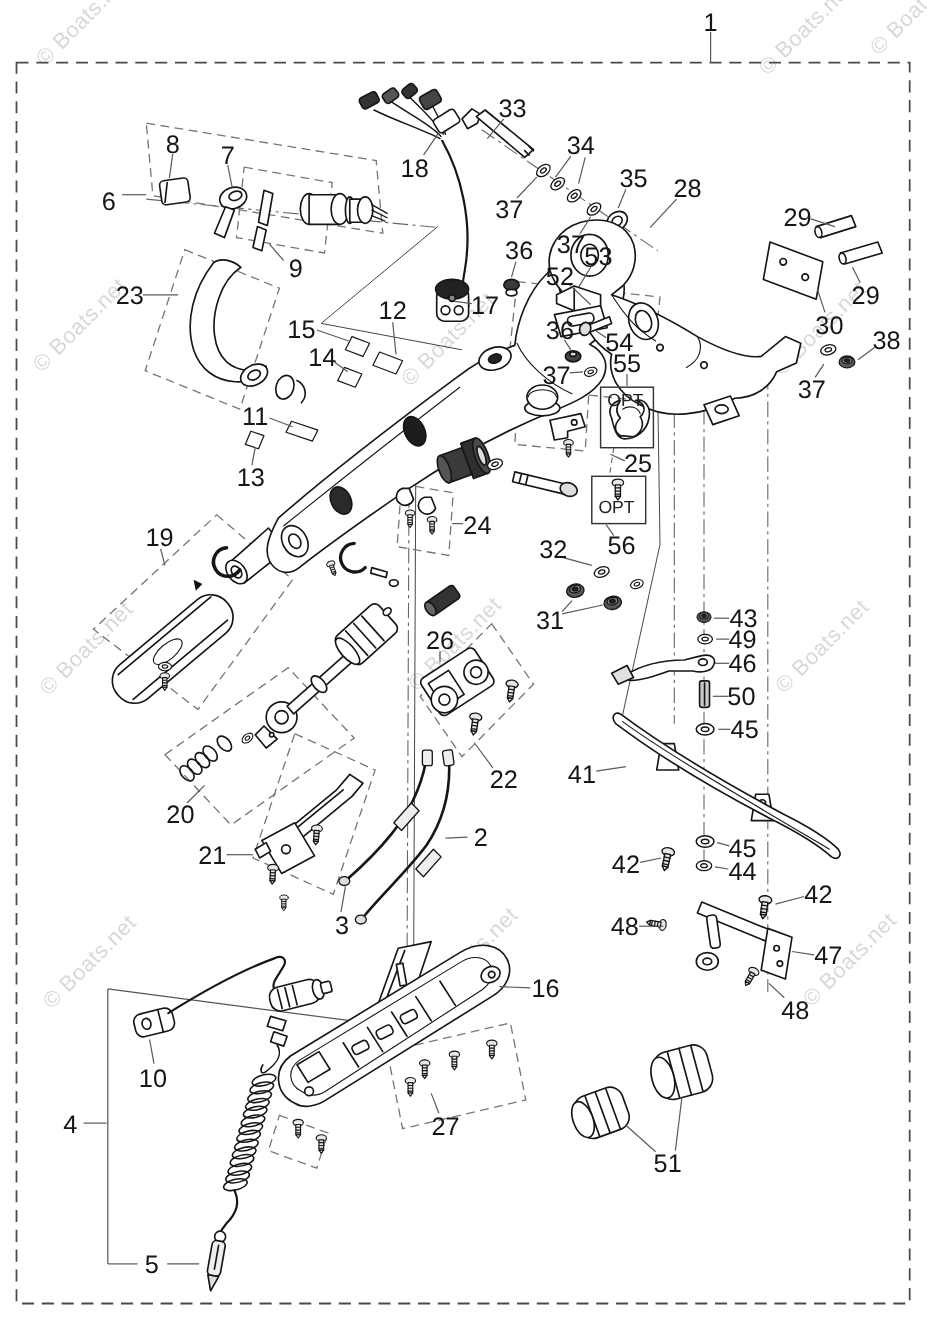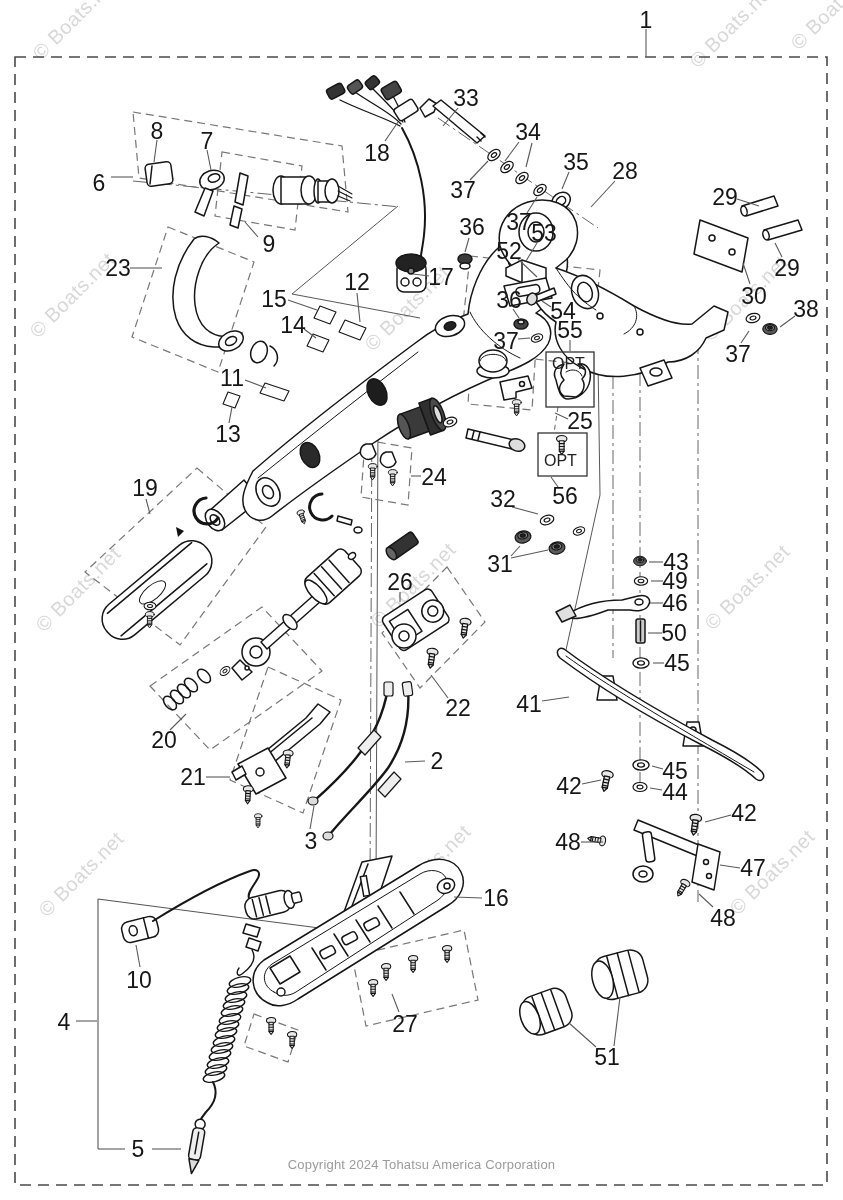--- a/index.html
+++ b/index.html
@@ -583,14 +583,13 @@
         <text x="64" y="1022" text-anchor="middle" dominant-baseline="central" font-size="23" fill="#161616">4</text>
         <polyline points="98,1149 125,1149" fill="none" stroke="#5a5a5a" stroke-width="1.1"></polyline>
         <polyline points="152,1149 181,1149" fill="none" stroke="#5a5a5a" stroke-width="1.1"></polyline>
         <text x="138" y="1149" text-anchor="middle" dominant-baseline="central" font-size="23" fill="#161616">5</text>
         <polyline points="596,1047 569,1023" fill="none" stroke="#5a5a5a" stroke-width="1.1"></polyline>
         <polyline points="614,1046 620,997" fill="none" stroke="#5a5a5a" stroke-width="1.1"></polyline>
         <text x="607" y="1057" text-anchor="middle" dominant-baseline="central" font-size="23" fill="#161616">51</text>
       </g>
 </svg>
 
-<div class="copyright">Copyright 2024 Tohatsu America Corporation</div>
 </div>
 
 </body></html>

